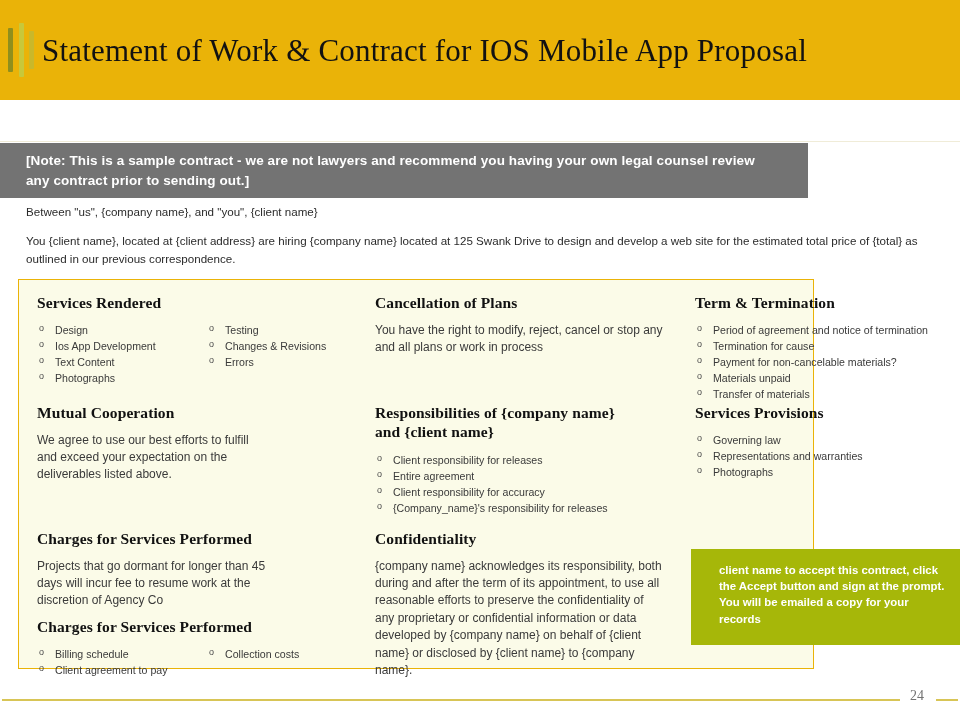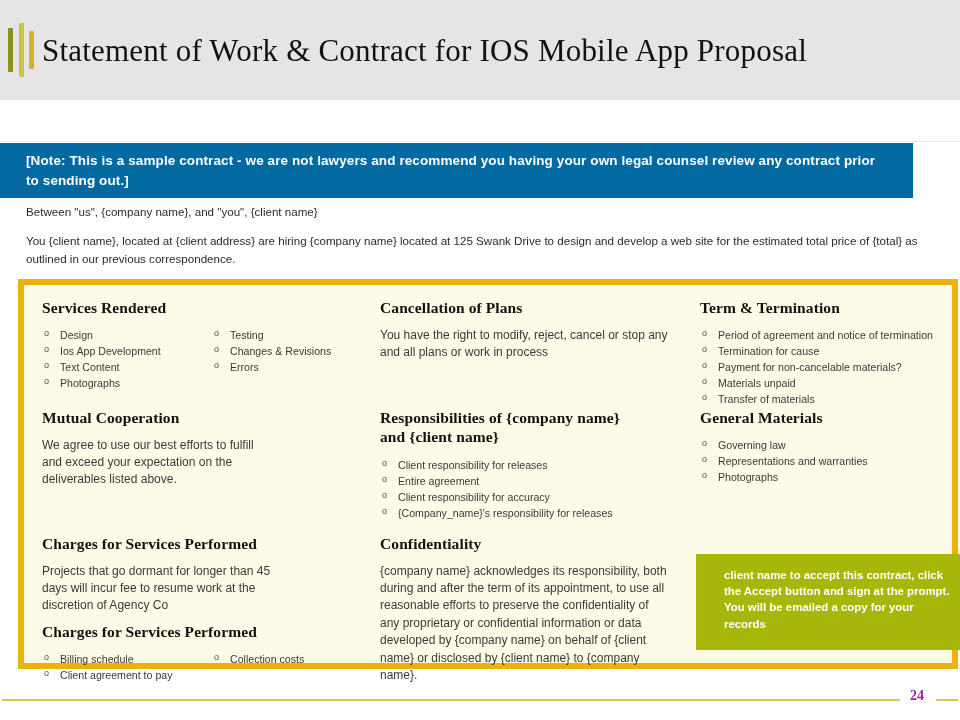--- a/index.html
+++ b/index.html
@@ -13,21 +13,21 @@
     font-family: "Liberation Sans", sans-serif;
     overflow: hidden;
     position: relative;
   }
 
   
   .slide-header {
     position: absolute;
     left: 0; top: 0;
     width: 960px; height: 100px;
-    background: #e5e5e5;
+    background: #eab308;
     display: flex;
     align-items: center;
   }
   .title-mark {
     width: 26px;
     height: 56px;
     margin-left: 8px;
     margin-right: 8px;
     display: flex;
     align-items: center;
@@ -52,23 +52,23 @@
     position: absolute;
     left: 0; top: 141px;
     width: 960px; height: 1px;
     background: #f0ecd8;
   }
 
   
   .note-banner {
     position: absolute;
     left: 0; top: 143px;
-    width: 913px;
+    width: 808px;
     min-height: 45px;
-    background: #0369a1;
+    background: #737373;
     box-sizing: border-box;
     padding: 8px 26px 8px 26px;
   }
   .note-banner .note-text {
     color: #ffffff;
     font-size: 13.5px;
     font-weight: bold;
     line-height: 1.45;
     letter-spacing: 0.1px;
   }
@@ -84,23 +84,23 @@
     margin: 0 0 12px 0;
     font-size: 11.6px;
     line-height: 1.5;
     color: #2b2b2b;
   }
 
   
   .content-box {
     position: absolute;
     left: 18px; top: 279px;
-    width: 940px;
+    width: 796px;
     height: 390px;
-    border: 6px solid #eab308;
+    border: 1px solid #eab308;
     background: #fbfbe8;
     box-sizing: border-box;
   }
 
   .grid {
     position: absolute;
     left: 0; top: 0;
     width: 100%; height: 100%;
   }
 
@@ -179,23 +179,23 @@
     left: 936px; top: 699px;
     width: 22px; height: 2px;
     background: #d8c556;
   }
   .page-number {
     position: absolute;
     left: 901px; top: 688px;
     width: 32px;
     text-align: center;
     font-family: "Liberation Serif", serif;
-    font-weight: bold;
+    font-weight: normal;
     font-size: 14px;
-    color: #a21caf;
+    color: #737373;
   }
 </style>
 </head>
 <body>
 
 <div class="slide-header">
   <div class="title-mark">
     <span class="bar b1"></span>
       <span class="bar b2"></span>
       <span class="bar b3"></span>
@@ -261,21 +261,21 @@
       </div>
       <ul class="circ">
         <li>Client responsibility for releases</li>
         <li>Entire agreement</li>
         <li>Client responsibility for accuracy</li>
         <li>{Company_name}'s responsibility for releases</li>
       </ul>
     </div>
 
     <div class="cell" style="left:676px; top:124px; width:250px;">
-      <div class="sec-title">General Materials</div>
+      <div class="sec-title">Services Provisions</div>
       <ul class="circ">
         <li>Governing law</li>
         <li>Representations and warranties</li>
         <li>Photographs</li>
       </ul>
     </div>
 
     <div class="cell" style="left:18px; top:250px; width:240px;">
       <div class="sec-title">Charges for Services Performed</div>
       <p class="body-text">Projects that go dormant for longer than 45 days will incur fee to resume work at the discretion of Agency Co</p>

